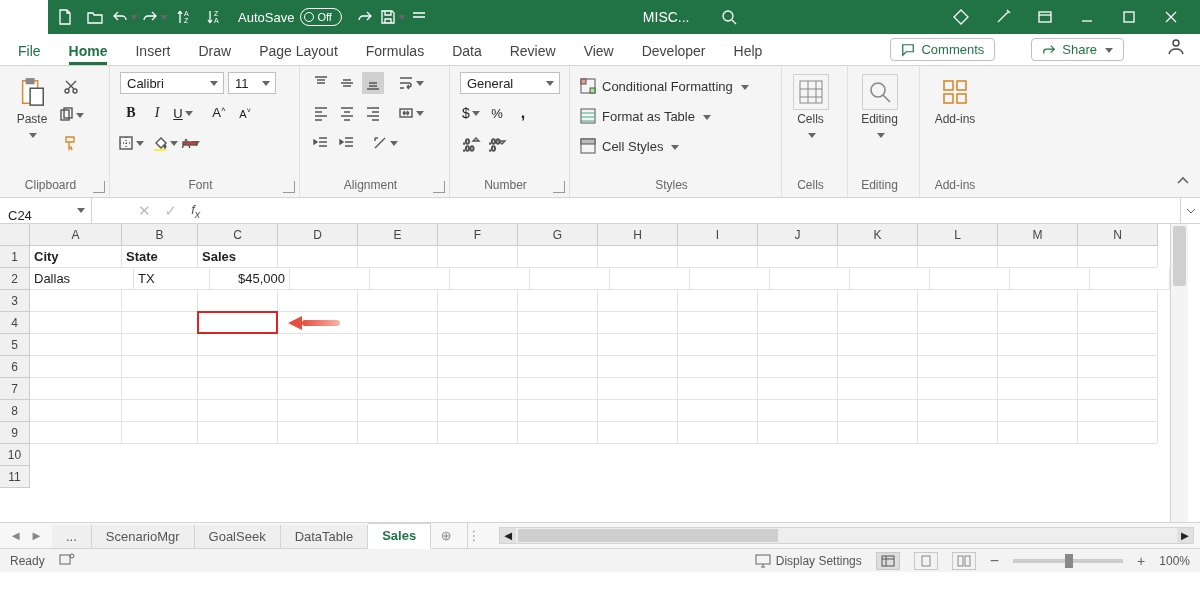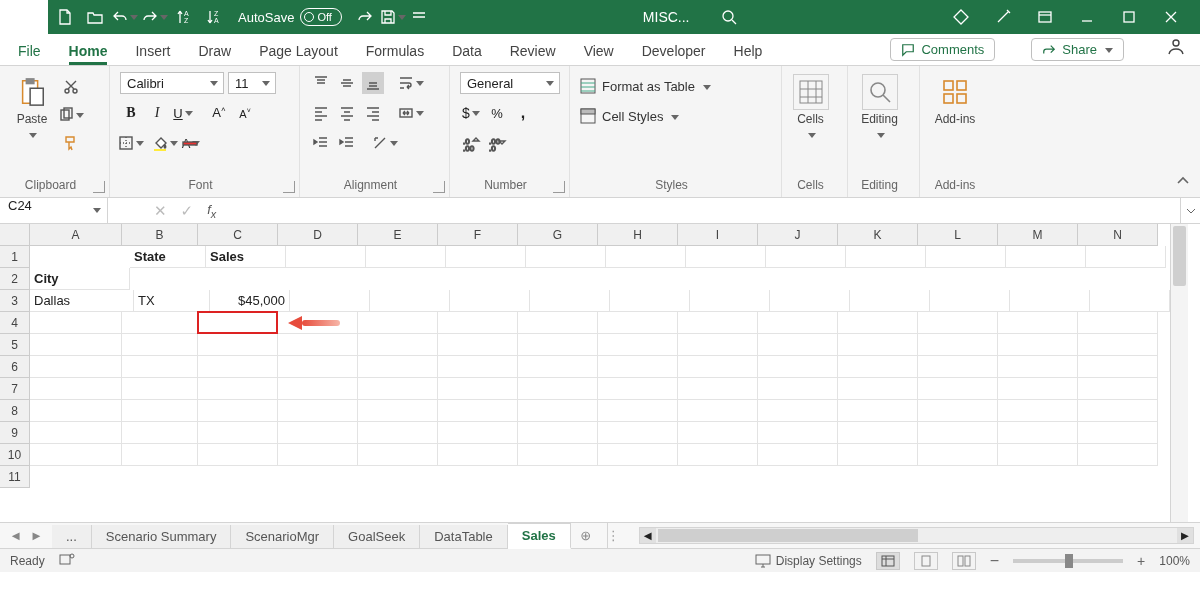--- a/index.html
+++ b/index.html
@@ -47,21 +47,21 @@
 .hrow { display: flex; gap: 4px; align-items: center; }
 
 .combo { border: 1px solid #c0c0c0; background: #fff; height: 22px; padding: 0 18px 0 6px; font-size: 13px; display: flex; align-items: center; position: relative; }
 .combo::after { content: ""; position: absolute; right: 5px; top: 8px; border-left: 4px solid transparent; border-right: 4px solid transparent; border-top: 5px solid #666; }
 
 .style-link { display: flex; align-items: center; gap: 6px; font-size: 13px; color: #333; cursor: pointer; padding: 2px 0; }
 .style-link svg { width: 16px; height: 16px; }
 
 
 .formula-bar { height: 26px; border-bottom: 1px solid #d4d4d4; display: flex; align-items: stretch; }
-.name-box { width: 108px; border-right: 1px solid #d4d4d4; display: flex; align-items: flex-start; padding-left: 8px; position: relative; font-size: 13px; }
+.name-box { width: 92px; border-right: 1px solid #d4d4d4; display: flex; align-items: flex-end; padding-left: 8px; position: relative; font-size: 13px; }
 .name-box::after { content: ""; position: absolute; right: 6px; top: 10px; border-left: 4px solid transparent; border-right: 4px solid transparent; border-top: 5px solid #666; }
 .fx-area { display: flex; align-items: center; flex: 1; padding-left: 10px; gap: 14px; color: #aaa; }
 .fx-area .fx-input { flex: 1; border: none; height: 100%; outline: none; font-size: 13px; }
 .formula-dd { width: 20px; border-left: 1px solid #d4d4d4; display: flex; align-items: center; justify-content: center; }
 
 
 .grid-area { display: flex; height: 276px; }
 .corner { width: 30px; height: 22px; background: #f0f0f0; border-right: 1px solid #ccc; border-bottom: 1px solid #ccc; }
 .col-headers { display: flex; }
 .col-head { height: 22px; background: #f0f0f0; border-right: 1px solid #ccc; border-bottom: 1px solid #ccc; display: flex; align-items: center; justify-content: center; font-size: 12px; color: #444; }
@@ -443,20 +443,29 @@
             </svg>
           </span>
       </div>
     </div>
     <div class="group-label">Number</div>
     <div class="dlg-launcher"></div>
   </div>
 
   <div class="group" style="width:212px">
     <div class="group-body" style="flex-direction:column; gap:10px; padding-top:4px">
+      <div class="style-link">
+        <svg viewBox="0 0 16 16" fill="none" stroke="#555">
+            <rect x="1" y="1" width="14" height="14"></rect>
+            <rect x="1" y="1" width="5" height="5" fill="#e99"></rect>
+            <rect x="10" y="10" width="5" height="5" fill="#9e9"></rect>
+          </svg>
+        <span>Conditional Formatting</span>
+          <span class="small-dd"></span>
+      </div>
       <div class="style-link">
         <svg viewBox="0 0 16 16" fill="none" stroke="#555">
             <rect x="1" y="1" width="14" height="14"></rect>
             <path d="M1 5h14M1 9h14M1 13h14" stroke="#4a8"></path>
           </svg>
         <span>Format as Table</span>
           <span class="small-dd"></span>
       </div>
       <div class="style-link">
         <svg viewBox="0 0 16 16" fill="none" stroke="#555">
@@ -575,21 +584,21 @@
           <div class="row-head">5</div>
           <div class="row-head">6</div>
           <div class="row-head">7</div>
           <div class="row-head">8</div>
           <div class="row-head">9</div>
           <div class="row-head">10</div>
           <div class="row-head">11</div>
         </div>
       <div class="cells" id="cells">
           <div class="cell-row">
-            <div class="cell bold" style="width: 100px; margin-top: 22px;">City</div>
+            <div class="cell bold" style="width: 92px;">City</div>
             <div class="cell bold" style="width: 76px;">State</div>
             <div class="cell bold" style="width: 80px;">Sales</div>
             <div class="cell" style="width: 80px;"></div>
             <div class="cell" style="width: 80px;"></div>
             <div class="cell" style="width: 80px;"></div>
             <div class="cell" style="width: 80px;"></div>
             <div class="cell" style="width: 80px;"></div>
             <div class="cell" style="width: 80px;"></div>
             <div class="cell" style="width: 80px;"></div>
             <div class="cell" style="width: 80px;"></div>
@@ -738,21 +747,20 @@
     </div>
 </div>
 
 <div class="sheet-bar">
   <div class="sheet-nav">
     <span>◄</span>
       <span>►</span>
   </div>
   <div class="sheet-tabs">
     <div class="sheet-tab">...</div>
-    <div class="sheet-tab">Scenario Summary</div>
     <div class="sheet-tab">ScenarioMgr</div>
     <div class="sheet-tab">GoalSeek</div>
     <div class="sheet-tab">DataTable</div>
     <div class="sheet-tab current">Sales</div>
   </div>
   <div class="sheet-add">⊕</div>
   <div style="width:12px;border-left:1px solid #d4d4d4;margin-left:6px;display:flex;align-items:center;justify-content:center;color:#999">⋮</div>
   <div class="hscroll">
     <div class="lbtn">◄</div>
       <div class="hthumb"></div>

